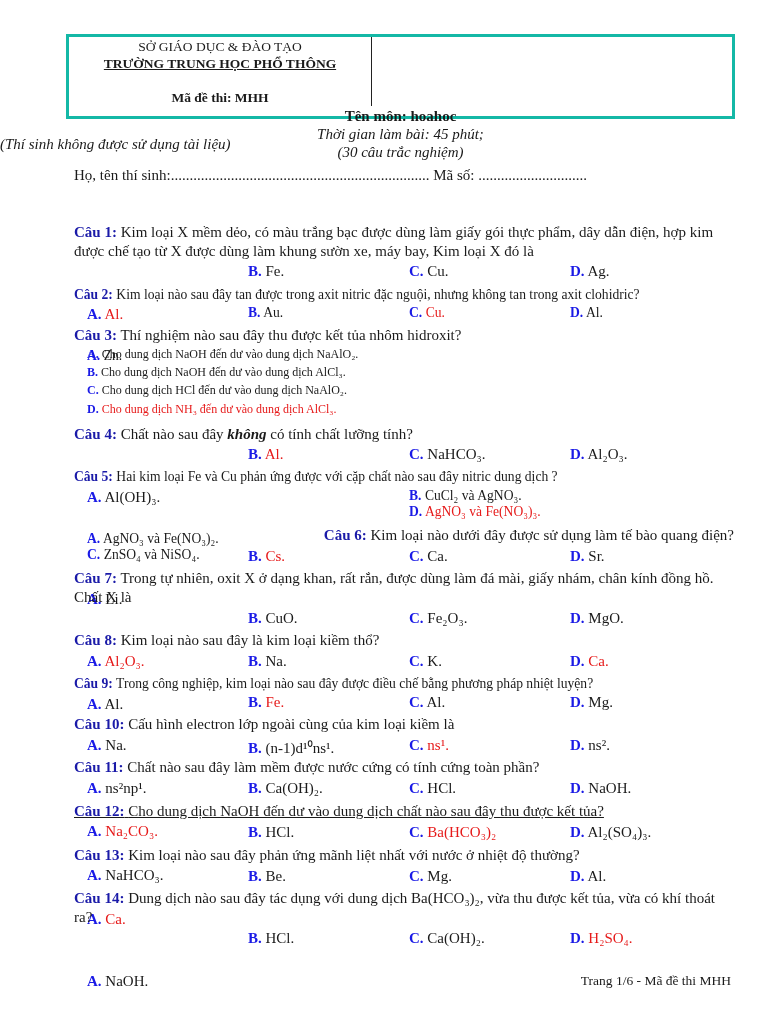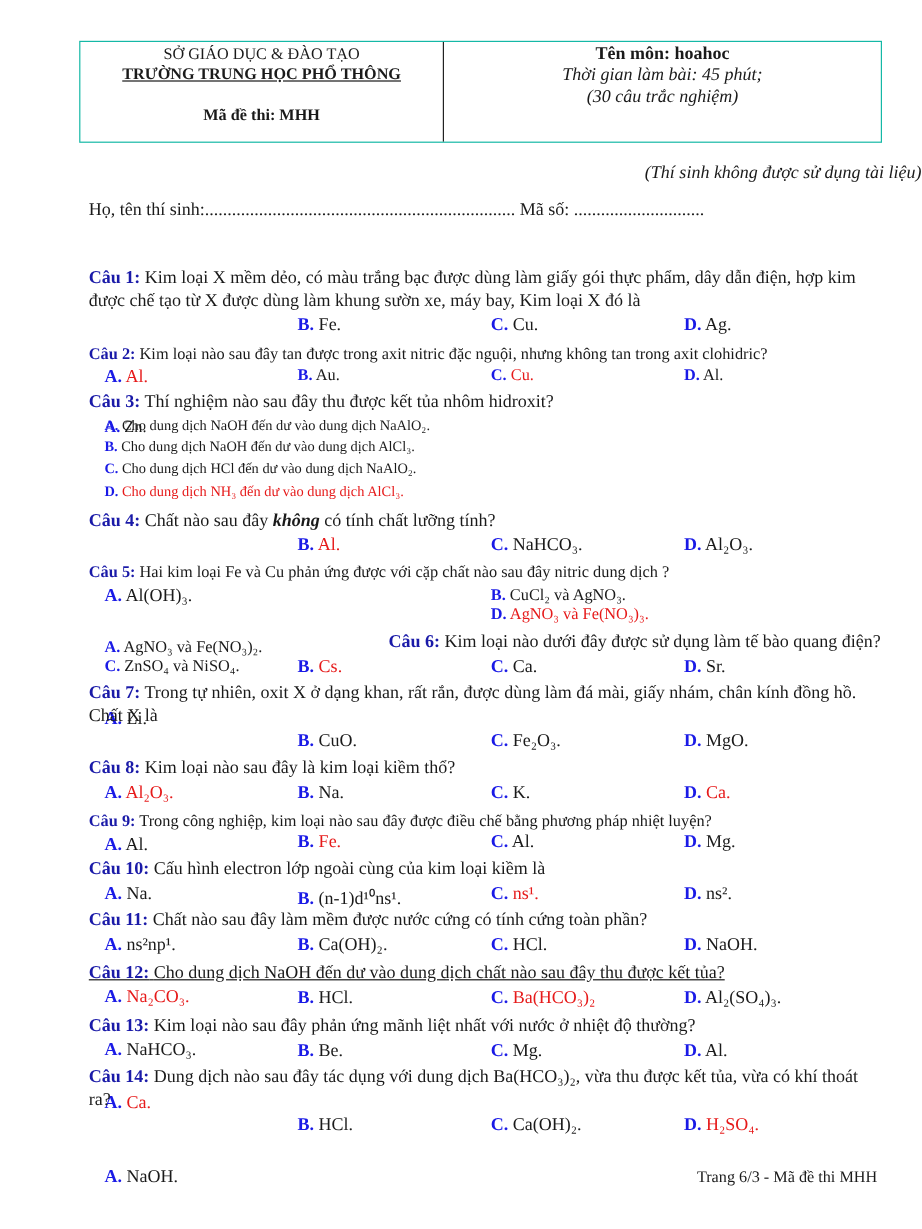--- a/index.html
+++ b/index.html
@@ -1,27 +1,27 @@
 <!DOCTYPE html>
 <html><head>
 <meta charset="utf-8">
 <style>
   html, body { margin:0; padding:0; background:#ffffff; }
   body { width:768px; height:1024px; position:relative; overflow:hidden;
          font-family:"Liberation Serif", serif; color:#1a1a1a; }
   .hdr { position:absolute; left:66px; top:34px; width:669px; height:85px;
-         border:1px solid #14b8a6; display:flex; box-sizing:border-box; }
+         border:3px solid #14b8a6; display:flex; box-sizing:border-box;flex-direction:column; }
   .hdr-left { width:302px; border-right:1px solid #222; text-align:center; font-size:13.5px; line-height:17px; padding-top:1px; }
   .hdr-left .bold-u { font-weight:bold; text-decoration:underline; }
   .hdr-left .code { font-weight:bold; margin-top:17px; }
   .hdr-right { flex:1; text-align:center; padding-top:1px; }
   .hdr-right .t1 { font-weight:bold; font-size:17px; line-height:20px; }
   .hdr-right .t2 { font-weight:bold; font-size:15px; line-height:18px; }
   .hdr-right .t3 { font-style:italic; font-size:15px; line-height:18px; }
-  .note { position:absolute; left:0; width:768px; top:136px; text-align:right; font-style:italic; font-size:15px; }
+  .note { position:absolute; left:0; width:768px; top:136px; text-align:left; font-style:italic; font-size:15px; }
   .cand { position:absolute; left:74px; top:167px; font-size:15px; white-space:nowrap; }
   .q { position:absolute; left:74px; width:660px; font-size:15px; line-height:19px; }
   .q.small { font-size:13.6px; }
   .ql { color:#1a1aa8; font-weight:bold; }
   .opts { position:absolute; left:87px; width:650px; font-size:15px; height:19px; }
   .opts.small { font-size:13.6px; }
   .opt { position:absolute; top:0; white-space:nowrap; }
   .opt .k { color:#1a1ae6; font-weight:bold; }
   .ans { color:#e61a1a; }
   .col0 { left:0;margin-top:43px; } .col1 { left:161px; } .col2 { left:322px; } .col3 { left:483px; }
@@ -197,13 +197,13 @@
   <span class="ql">Câu 14:</span>
   <span>Dung dịch nào sau đây tác dụng với dung dịch Ba(HCO₃)₂, vừa thu được kết tủa, vừa có khí thoát ra?</span>
 </div>
 <div class="opts" style="top:930px;">
   <span class="opt col0"><span class="k">A.</span> <span>NaOH.</span></span>
   <span class="opt col1"><span class="k">B.</span> <span>HCl.</span></span>
   <span class="opt col2"><span class="k">C.</span> <span>Ca(OH)₂.</span></span>
   <span class="opt col3"><span class="k">D.</span> <span class="ans">H₂SO₄.</span></span>
 </div>
 
-<div class="footer">Trang 6/3 - Mã đề thi MHH</div>
+<div class="footer">Trang 1/6 - Mã đề thi MHH</div>
 
 </body></html>

